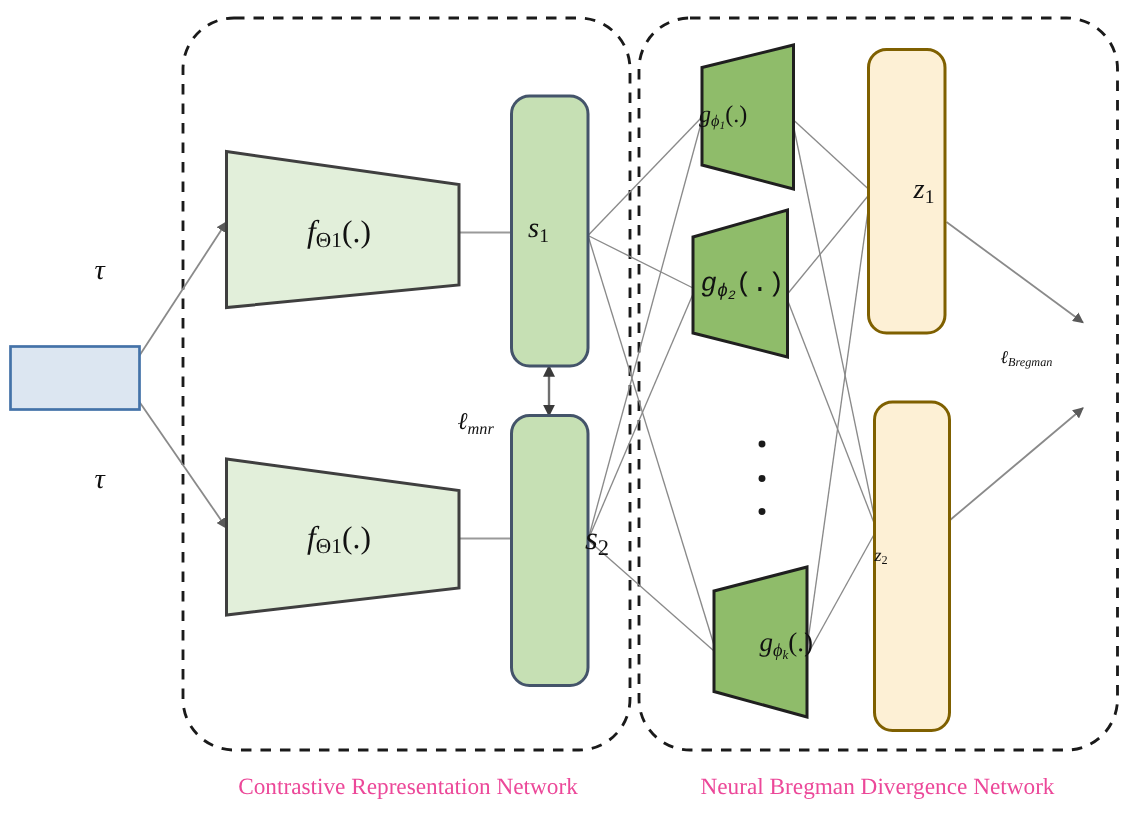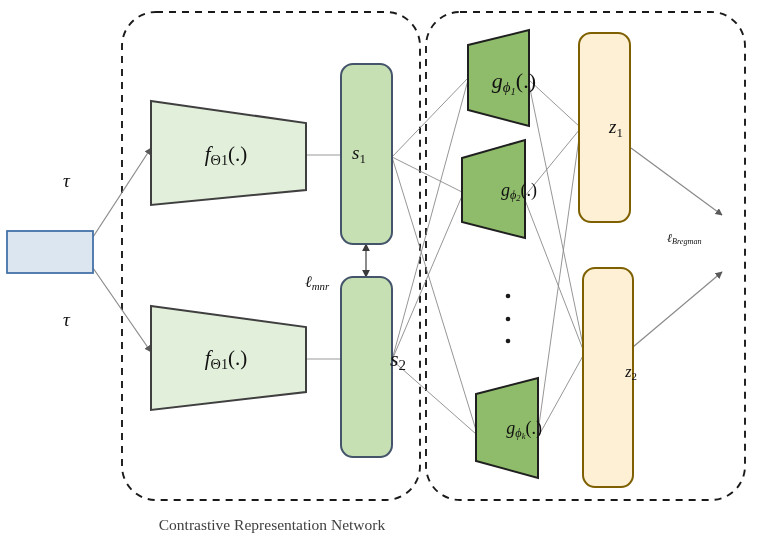--- a/index.html
+++ b/index.html
@@ -1,19 +1,19 @@
 <!DOCTYPE html>
 <html><head>
 <meta charset="utf-8">
 <style>
   html,body{margin:0;padding:0;background:#ffffff;}
   body{font-family:"Liberation Serif", serif;}
   #root{position:relative;width:765px;height:554px;background:#ffffff;overflow:hidden;}
   #svgroot{position:absolute;left:0;top:0;width:765px;height:554px;}
-  .cap{position:absolute;font-family:"Liberation Serif",serif;font-size:15.5px;color:#404040;white-space:nowrap;}
+  .cap{position:absolute;font-family:"Liberation Serif",serif;font-size:15.5px;color:#ec4899;white-space:nowrap;}
   .lbl{position:absolute;font-family:"Liberation Serif",serif;color:#111;white-space:nowrap;pointer-events:none;}
   .mathi{font-style:italic;}
   .sub{font-size:0.68em;vertical-align:-0.28em;font-style:italic;}
   .subn{font-size:0.68em;vertical-align:-0.28em;font-style:normal;}
 </style>
 </head>
 <body>
 
 <div id="root">
 
@@ -96,36 +96,37 @@
     <span class="mathi">s</span><span class="subn">1</span>
   </div>
   <div class="lbl" style="left:341px;top:346px;width:34px;text-align:center;font-size:22px;margin-left:40px;">
     <span class="mathi">s</span><span class="subn">2</span>
   </div>
 
   <div class="lbl" style="left:305px;top:247px;font-size:16px;margin-top:26px;">
     <span class="mathi">ℓ</span><span class="sub">mnr</span>
   </div>
 
-  <div class="lbl" style="left:466px;top:68px;width:70px;text-align:right;font-size:22px;">
+  <div class="lbl" style="left:466px;top:68px;width:70px;text-align:left;font-size:16px;">
     <span class="mathi">g</span><span class="sub"><span>ϕ</span><span style="font-size:0.7em;vertical-align:-0.25em;">1</span></span><span>(.)</span>
   </div>
-  <div class="lbl" style="left:484px;top:180px;width:70px;text-align:center;font-size:18px;">
+  <div class="lbl" style="left:460px;top:180px;width:70px;text-align:center;font-size:18px;font-family:Liberation Mono, monospace;">
     <span class="mathi">g</span><span class="sub"><span>ϕ</span><span style="font-size:0.7em;vertical-align:-0.25em;">2</span></span><span>(.)</span>
   </div>
   <div class="lbl" style="left:472px;top:418px;width:70px;text-align:right;font-size:18px;">
     <span class="mathi">g</span><span class="sub"><span>ϕ</span><span style="font-size:0.7em;vertical-align:-0.25em;">k</span></span><span>(.)</span>
   </div>
 
   <div class="lbl" style="left:579px;top:116px;width:74px;text-align:center;font-size:19px;">
     <span class="mathi">z</span><span class="subn">1</span>
   </div>
-  <div class="lbl" style="left:583px;top:363px;width:54px;text-align:right;font-size:16px;">
+  <div class="lbl" style="left:583px;top:363px;width:54px;text-align:left;font-size:12px;">
     <span class="mathi">z</span><span class="subn">2</span>
   </div>
 
   <div class="lbl" style="left:667px;top:231px;font-size:12px;">
     <span class="mathi">ℓ</span><span class="sub">Bregman</span>
   </div>
 
   <div class="cap" style="left:82px;top:516px;width:380px;text-align:center;">Contrastive Representation Network</div>
+  <div class="cap" style="left:425px;top:516px;width:320px;text-align:center;">Neural Bregman Divergence Network</div>
 
 </div>
 
 </body></html>

